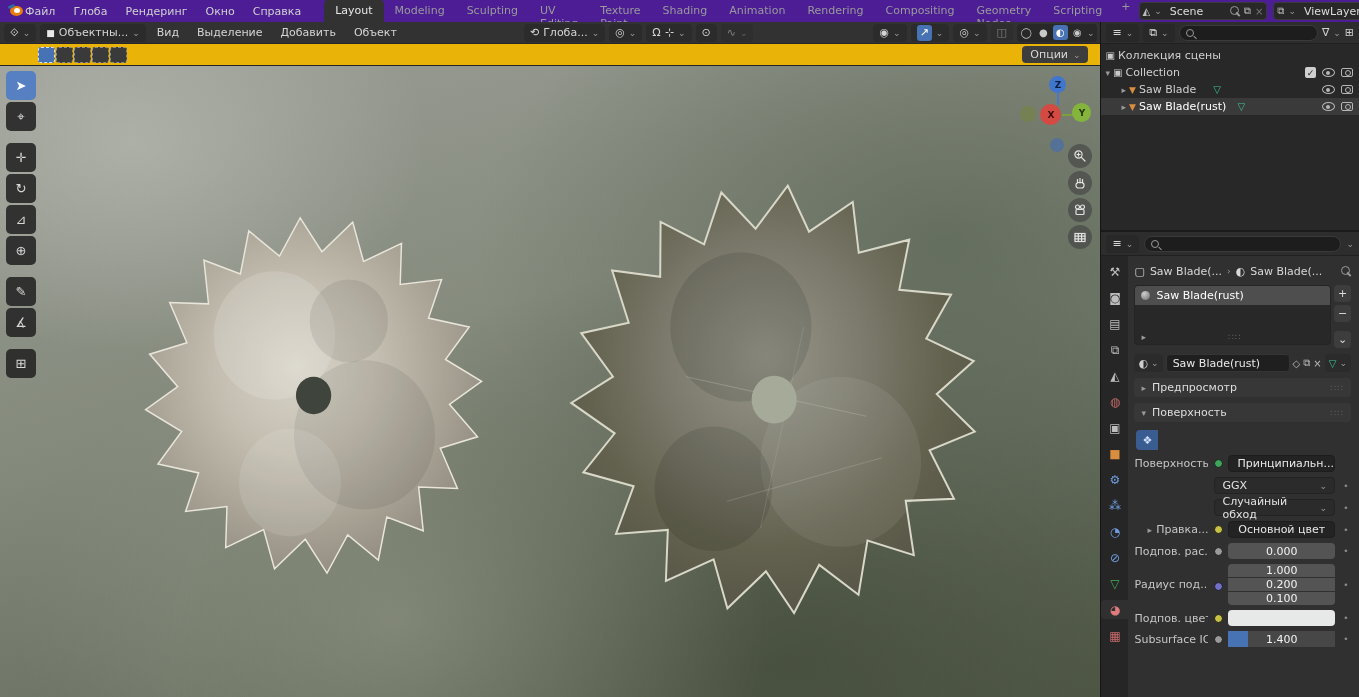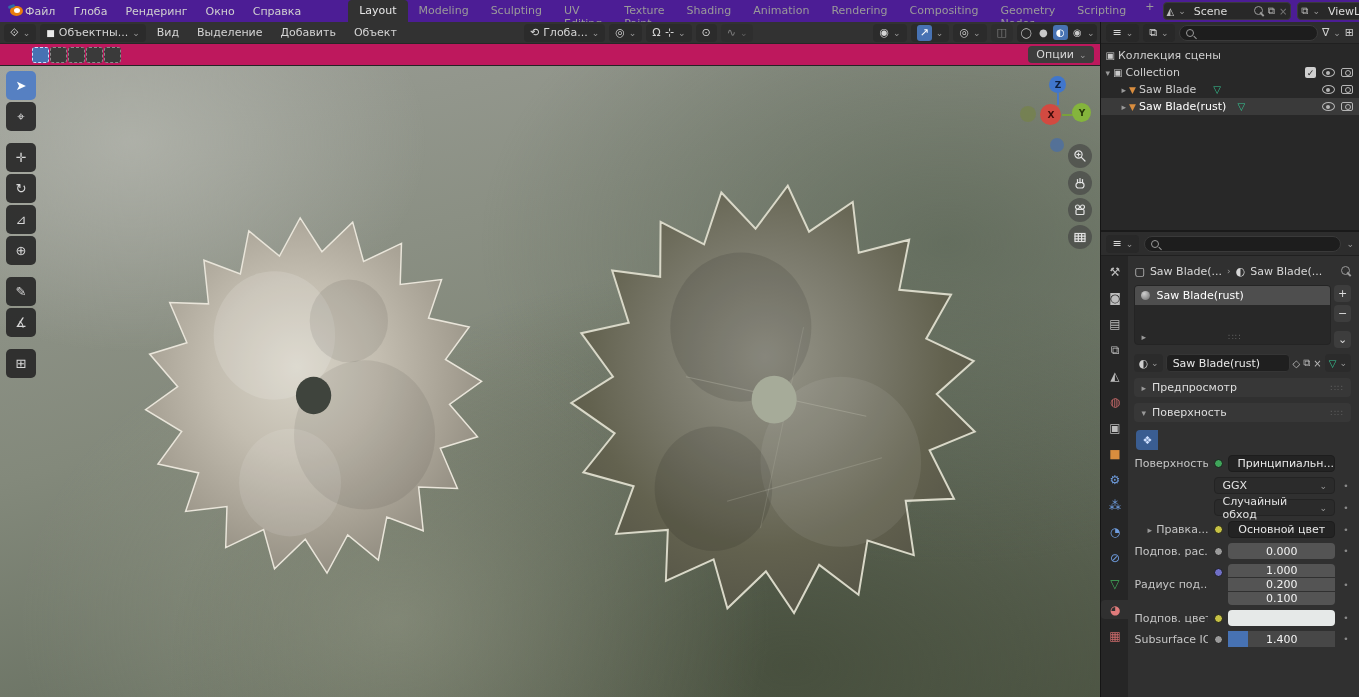--- a/index.html
+++ b/index.html
@@ -7,21 +7,21 @@
   body{font-family:"DejaVu Sans","Liberation Sans",sans-serif;font-size:11px;color:#cfcfcf;background:#1d1d1d;}
   .app{width:1359px;height:697px;display:flex;flex-direction:column;}
 
   
   .topbar{height:22px;background:#4c1d95;display:flex;align-items:center;flex:0 0 22px;}
   .logo{width:16px;height:14px;margin:0 8px 0 8px;position:relative;}
   .logo .l1{position:absolute;width:13px;height:10px;left:2px;top:2px;background:#e87d0d;border-radius:50%;}
   .logo .l2{position:absolute;width:6px;height:5px;left:6px;top:4px;background:#fff;border-radius:50%;}
   .logo .l3{position:absolute;width:7px;height:3px;left:0;top:1px;background:#2f6ea5;border-radius:2px;transform:rotate(-20deg);}
   .menu-item{padding:3px 9px;color:#d0d0d0;cursor:default;}
-  .tabs{display:flex;margin-left:38px;height:22px;}
+  .tabs{display:flex;margin-left:14px;height:22px;}
   .tab{padding:4px 11px;color:#9a9a9a;border-radius:4px 4px 0 0;height:22px;}
   .tab.active{background:#323232;color:#e8e8e8;}
   .tab-add{color:#9a9a9a;padding:0 8px;}
   .topbar-right{margin-left:auto;display:flex;align-items:center;gap:6px;padding-right:6px;}
   .id-widget{display:flex;align-items:center;background:#282828;border:1px solid #3a3a3a;border-radius:4px;height:18px;padding:0 3px;gap:4px;}
   .id-widget .label{color:#dcdcdc;padding:0 4px;min-width:60px;}
   .chip-ic{color:#bdbdbd;font-size:10px;}
   .dim{color:#777;}
 
   
@@ -29,21 +29,21 @@
   .viewport{flex:1;display:flex;flex-direction:column;min-width:0;border-right:1px solid #151515;}
   .vp-header{height:22px;background:#323232;display:flex;align-items:center;padding:0 4px;gap:4px;border-bottom:1px solid #272727;}
   .hdr-chip{display:flex;align-items:center;gap:4px;background:#2b2b2b;border-radius:4px;height:18px;padding:0 6px;color:#d5d5d5;}
   .hdr-menu{padding:2px 7px;color:#d5d5d5;}
   .spacer{flex:1;}
   .seg{display:flex;align-items:center;background:#282828;border-radius:4px;height:18px;padding:0 2px;gap:2px;}
   .seg .sphere{width:15px;height:15px;display:flex;align-items:center;justify-content:center;border-radius:3px;color:#c9c9c9;font-size:10px;}
   .seg .sphere.active{background:#4772b3;color:#fff;}
   .blue-toggle{background:#4772b3;color:#fff;border-radius:3px;padding:0 3px;height:16px;display:flex;align-items:center;}
 
-  .vp-toolsettings{height:22px;background:#be185d;display:flex;align-items:center;padding:0 6px;border-bottom:1px solid #242424;justify-content:flex-end;}
+  .vp-toolsettings{height:22px;background:#eab308;display:flex;align-items:center;padding:0 12px;border-bottom:1px solid #242424;justify-content:flex-end;}
   .selmode{display:flex;gap:1px;margin-left:26px;}
   .selmode .sm{width:17px;height:16px;border:1px dashed #8a8a8a;border-radius:3px;background:#3a3a3a;position:relative;}
   .selmode .sm.active{background:#4772b3;border-color:#cfe0ff;}
   .opt-chip{margin-left:auto;background:#3d3d3d;border-radius:4px;height:17px;display:flex;align-items:center;padding:0 8px;gap:5px;color:#d8d8d8;}
 
   .vp-canvas{position:relative;flex:1;overflow:hidden;
     background:
       radial-gradient(420px 300px at 12% 12%, rgba(178,180,172,.85), rgba(178,180,172,0) 70%),
       radial-gradient(520px 420px at 36% 88%, rgba(156,160,142,.55), rgba(156,160,142,0) 72%),
       radial-gradient(620px 430px at 86% 28%, rgba(88,99,83,.7), rgba(88,99,83,0) 75%),
@@ -601,21 +601,21 @@
               <span class="lab">Подпов. рас...</span>
               <span class="field">
                 <span class="sock gray"></span>
                 <span class="num">0.000</span>
               </span>
               <span class="kdot">•</span>
             </div>
 
             <div class="prow">
               <span class="lab">Радиус под...</span>
-              <span class="field" style="align-items:flex-start">
+              <span class="field" style="align-items:center">
                 <span class="sock purple" style="margin-top:4px"></span>
                 <span class="numstack">
                   <span class="num">1.000</span>
                   <span class="num">0.200</span>
                   <span class="num">0.100</span>
                 </span>
               </span>
               <span class="kdot">•</span>
             </div>
 

